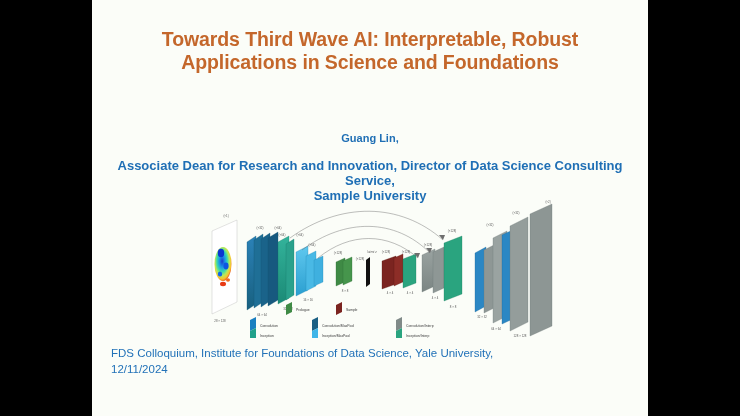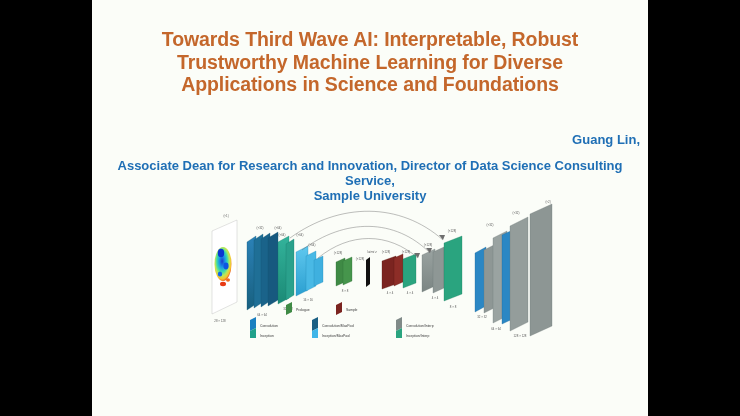--- a/index.html
+++ b/index.html
@@ -25,22 +25,22 @@
     text-align:center;
     font-size:19.5px; font-weight:bold; line-height:22.5px;
     color:#c4672b;
     letter-spacing:-0.1px;
   }
   #title .tl { display:block; white-space:nowrap; }
 
   
   #author {
     position:absolute; left:8px; top:132px; width:540px;
-    text-align:right;
-    font-size:13px; font-weight:bold; color:#1f6fb5;
+    text-align:center;
+    font-size:11px; font-weight:bold; color:#1f6fb5;
   }
   #affil {
     position:absolute; left:4px; top:158px; width:548px;
     text-align:center;
     font-size:13px; font-weight:bold; line-height:15px; color:#1f6fb5;
   }
   #affil .al { display:block; }
 
   
   #footer {
@@ -66,21 +66,20 @@
 
 <div id="frame">
 
   <div class="letterbox left"></div>
   <div class="letterbox right"></div>
 
   <div id="slide">
 
     <div id="title">
       <span class="tl">Towards Third Wave AI: Interpretable, Robust</span>
-      <span class="tl">Trustworthy Machine Learning for Diverse</span>
       <span class="tl">Applications in Science and Foundations</span>
     </div>
 
     <div id="author">Guang Lin,</div>
 
     <div id="affil">
       <span class="al">Associate Dean for Research and Innovation, Director of Data Science Consulting Service,</span>
       <span class="al">Sample University</span>
     </div>
 
@@ -217,15 +216,19 @@
           <polygon points="60,133 66,130 66,140 60,143" fill="#20a08a"></polygon>
           <text class="lbl lbl-leg" x="70" y="139">Inception</text>
           <polygon points="122,133 128,130 128,140 122,143" fill="#3fb5e8"></polygon>
           <text class="lbl lbl-leg" x="132" y="139">Inception/MaxPool</text>
           <polygon points="206,133 212,130 212,140 206,143" fill="#2aa47f"></polygon>
           <text class="lbl lbl-leg" x="216" y="139">Inception/Interp</text>
         </g>
       </svg>
     </div>
 
+    <div id="footer">
+      <span class="fl">FDS Colloquium, Institute for Foundations of Data Science, Yale University,</span>
+      <span class="fl">12/11/2024</span>
+    </div>
 
   </div>
 </div>
 
 </body></html>

